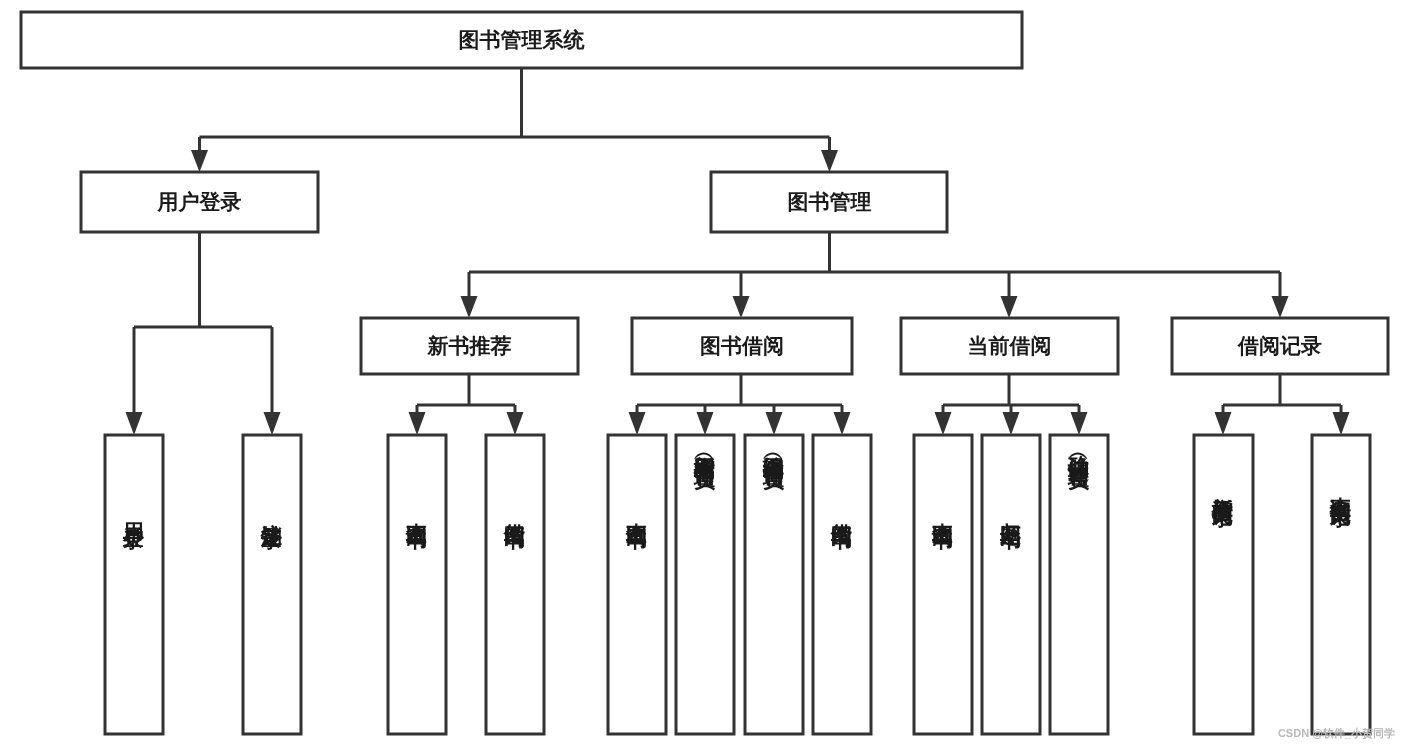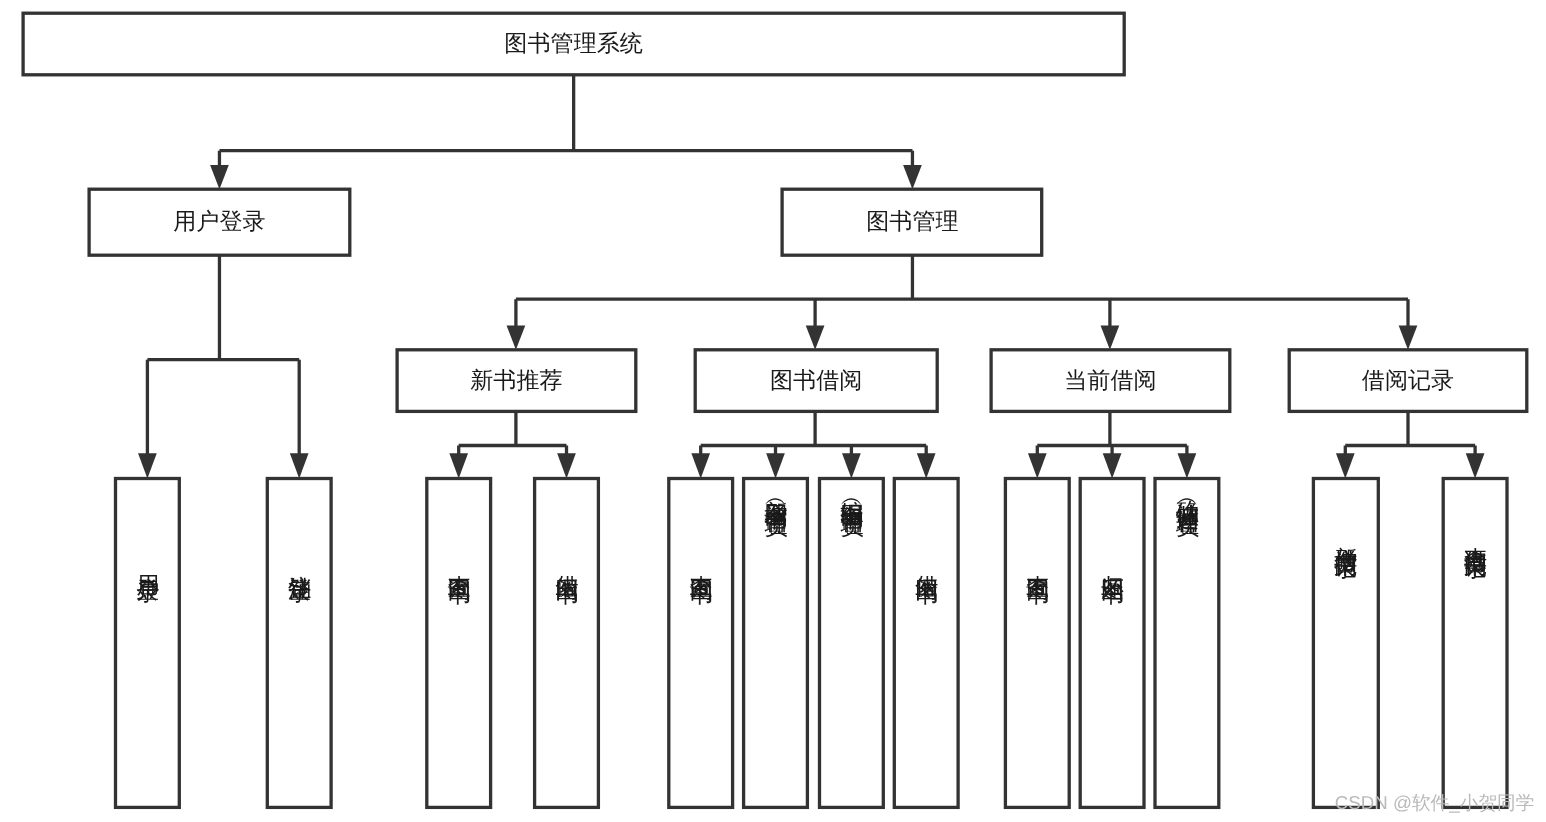--- a/index.html
+++ b/index.html
@@ -11,20 +11,21 @@
     width: 1405px;
     height: 747px;
     font-family: "Liberation Sans", "DejaVu Sans", sans-serif;
     overflow: hidden;
     position: relative;
   }
   #diagram-root {
     position: relative;
     width: 1405px;
     height: 747px;
+    font-weight: bold;
   }
   svg#flowchart {
     display: block;
     width: 1405px;
     height: 747px;
   }
   .node-box {
     fill: #ffffff;
     stroke: #333333;
     stroke-width: 3;
@@ -59,21 +60,21 @@
     fill: #1a1a1a;
     text-anchor: middle;
     writing-mode: vertical-rl;
     letter-spacing: 2px;
   }
   .watermark-text {
     position: absolute;
     right: 10px;
     bottom: 6px;
     font-family: "Liberation Sans", "DejaVu Sans", sans-serif;
-    font-size: 17px;
+    font-size: 11px;
     color: #b9b9b9;
     white-space: nowrap;
     pointer-events: none;
   }
 </style>
 </head>
 <body>
 
 <div id="diagram-root">
 

